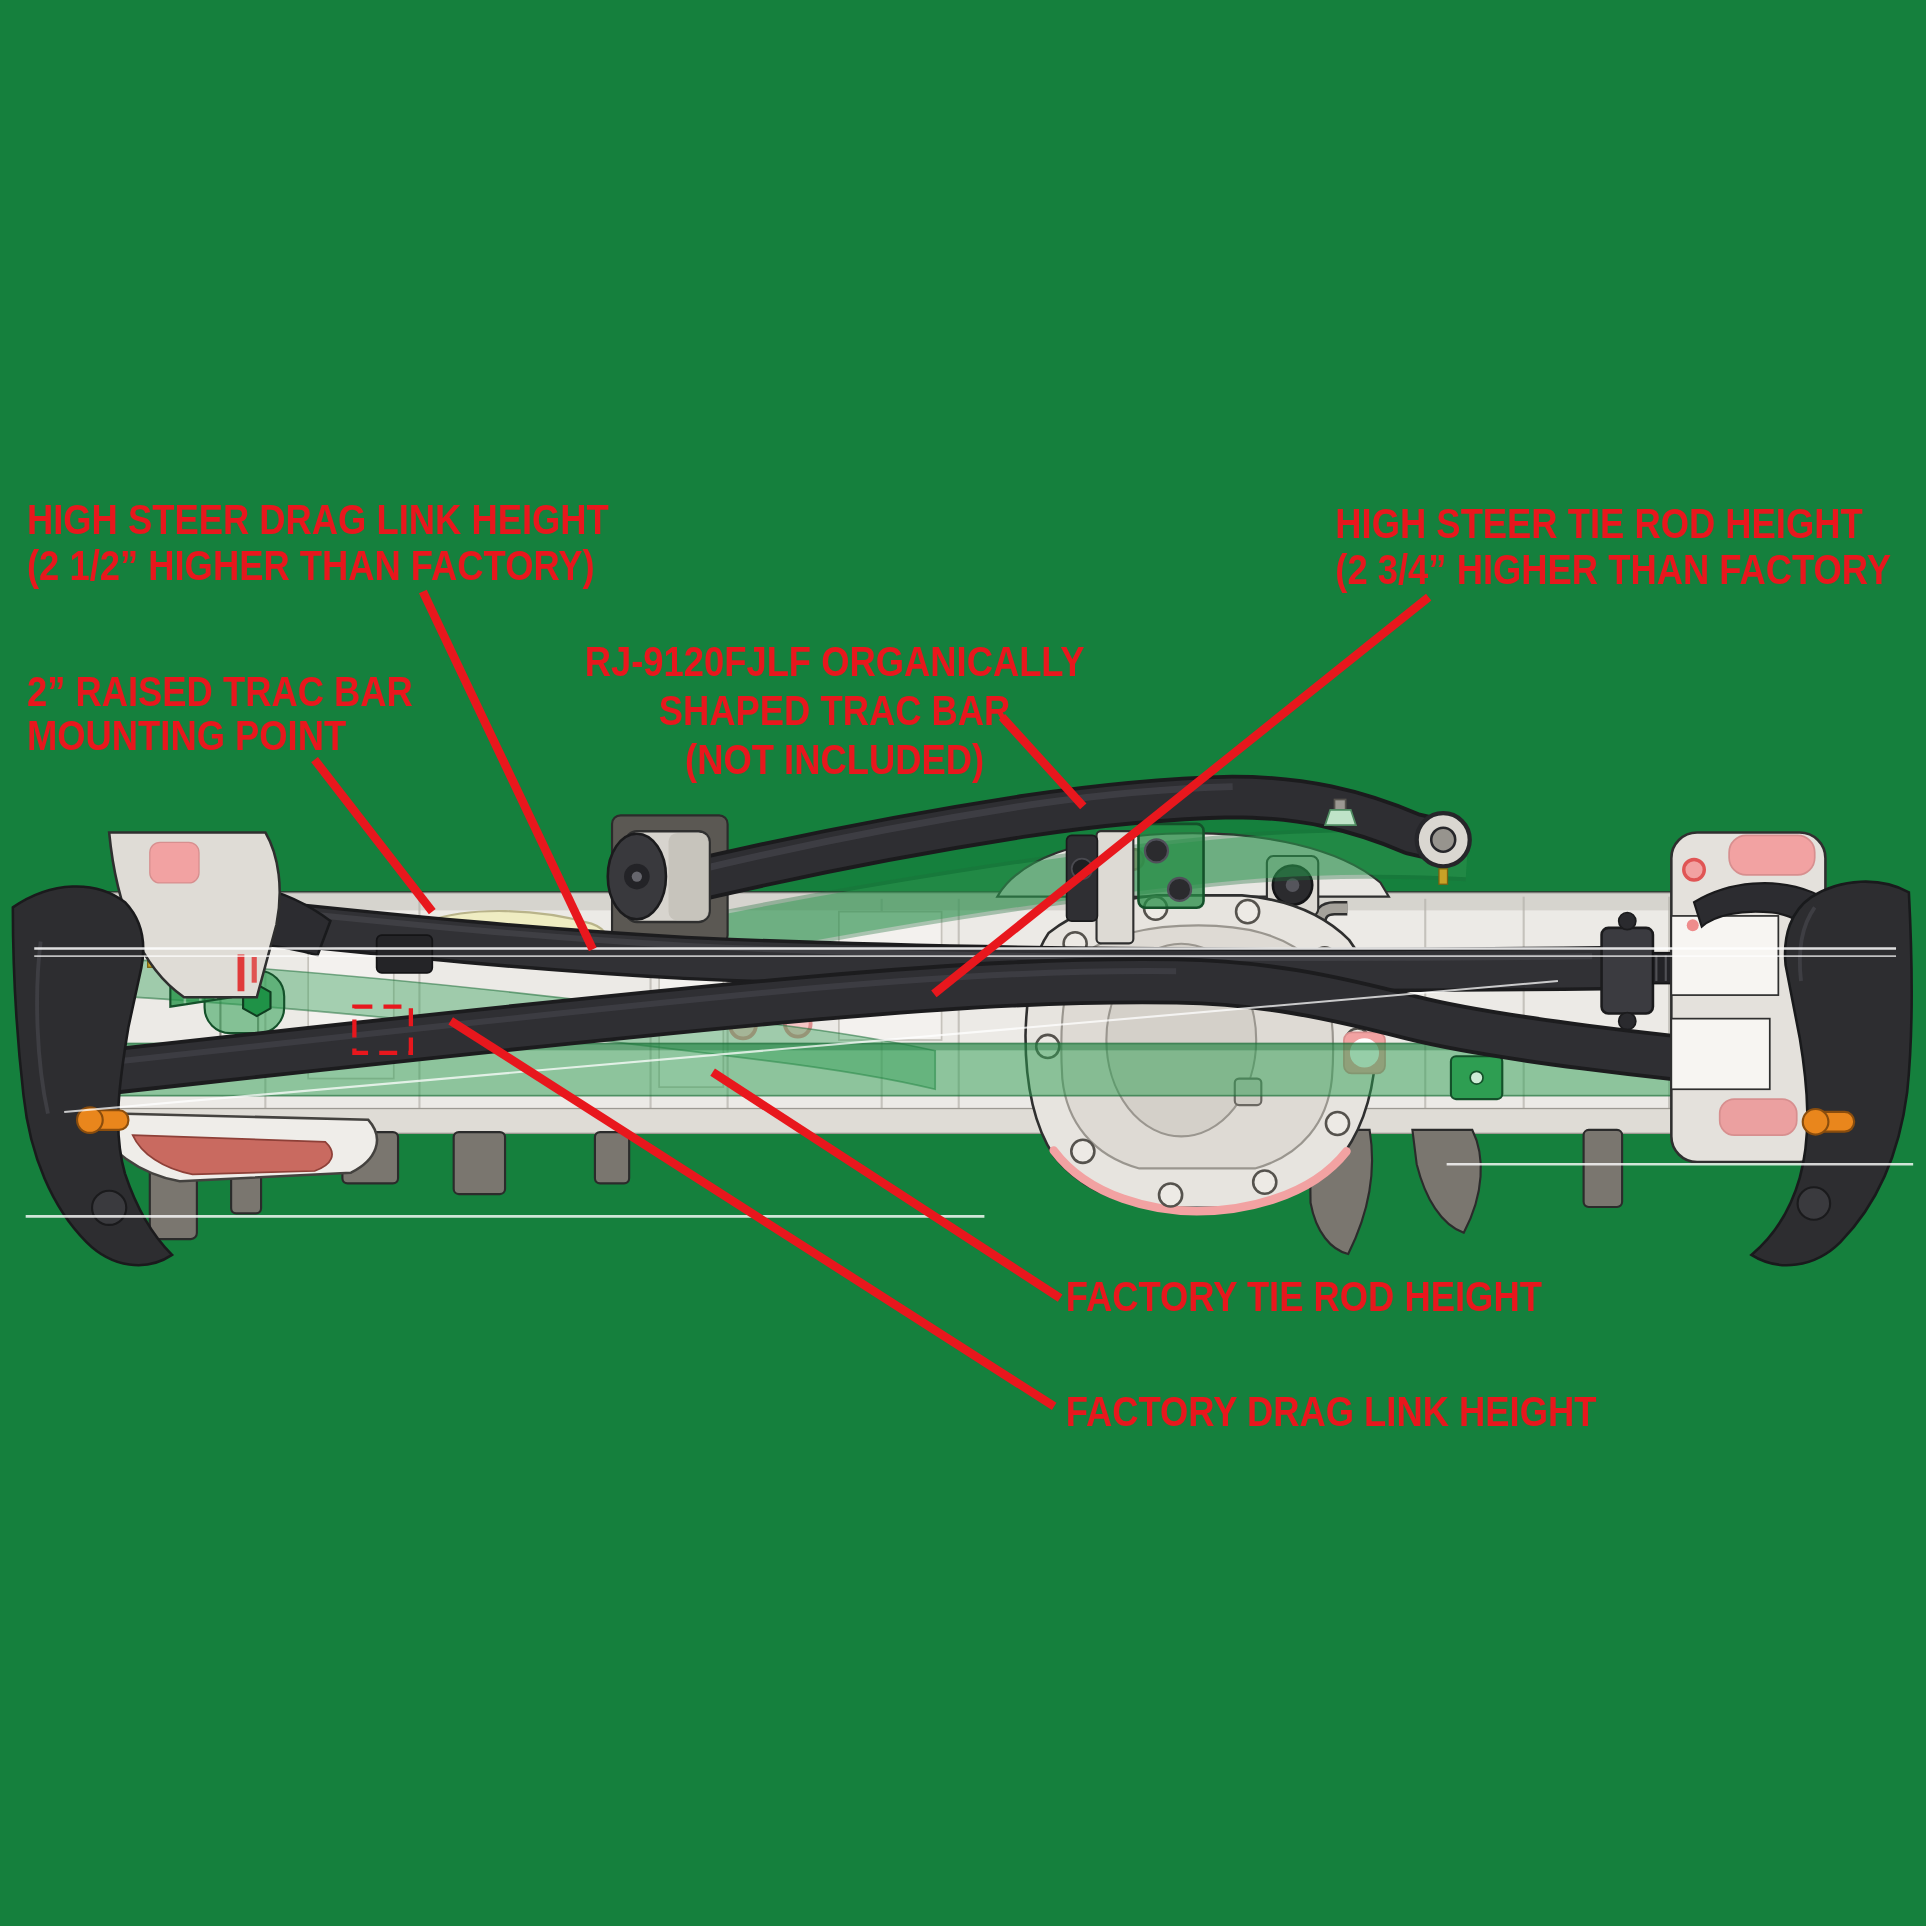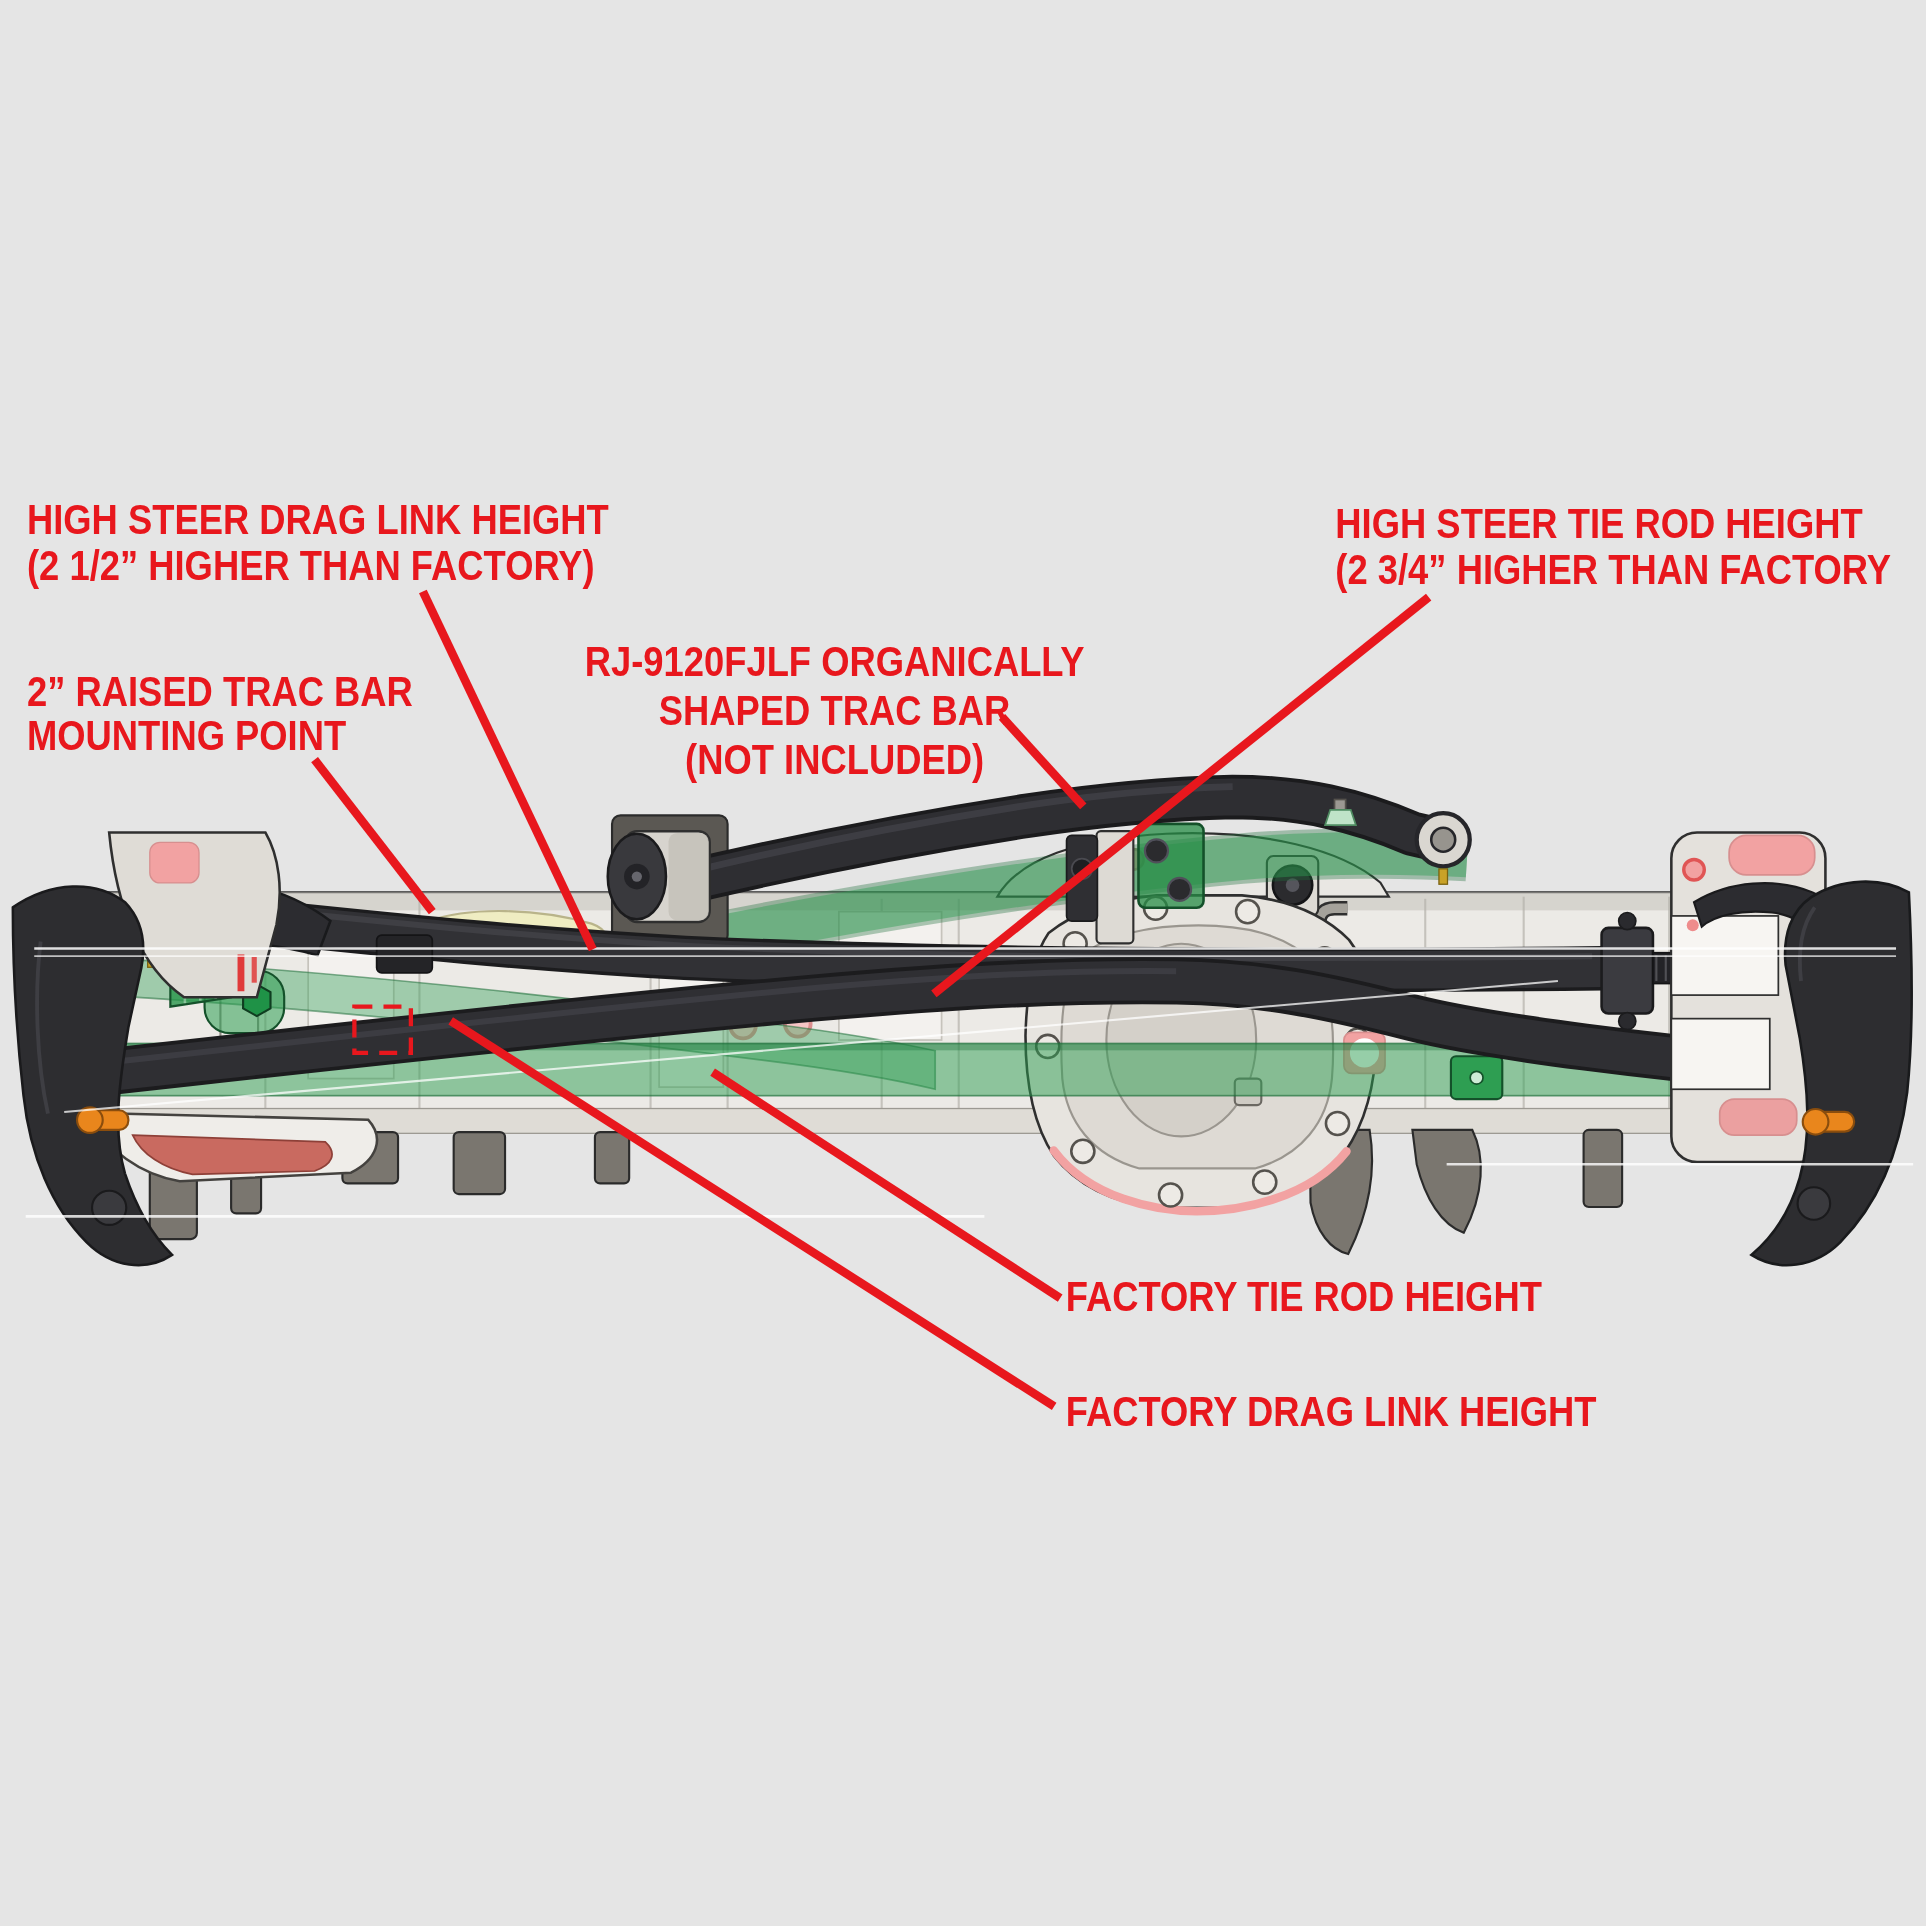--- a/index.html
+++ b/index.html
@@ -1,16 +1,16 @@
 <!DOCTYPE html>
 <html style="font-size:6.8px"><head>
 <meta charset="utf-8">
 <style>
   html,body{margin:0;padding:0;background:#ffffff;}
-  .canvas{position:relative;width:1926px;height:1926px;background:#e5e5e5;overflow:hidden;text-decoration:underline;}
+  .canvas{position:relative;width:1926px;height:1926px;background:#15803d;overflow:hidden;text-decoration:underline;}
   svg{display:block;width:1926px;height:1926px;}
   text{font-family:"Liberation Sans","DejaVu Sans",sans-serif;font-weight:bold;fill:#E8171D;}
 </style>
 </head>
 <body>
 
 <div class="canvas">
 <svg viewBox="0 0 4500 4500" xmlns="http://www.w3.org/2000/svg">
 
   <g>

